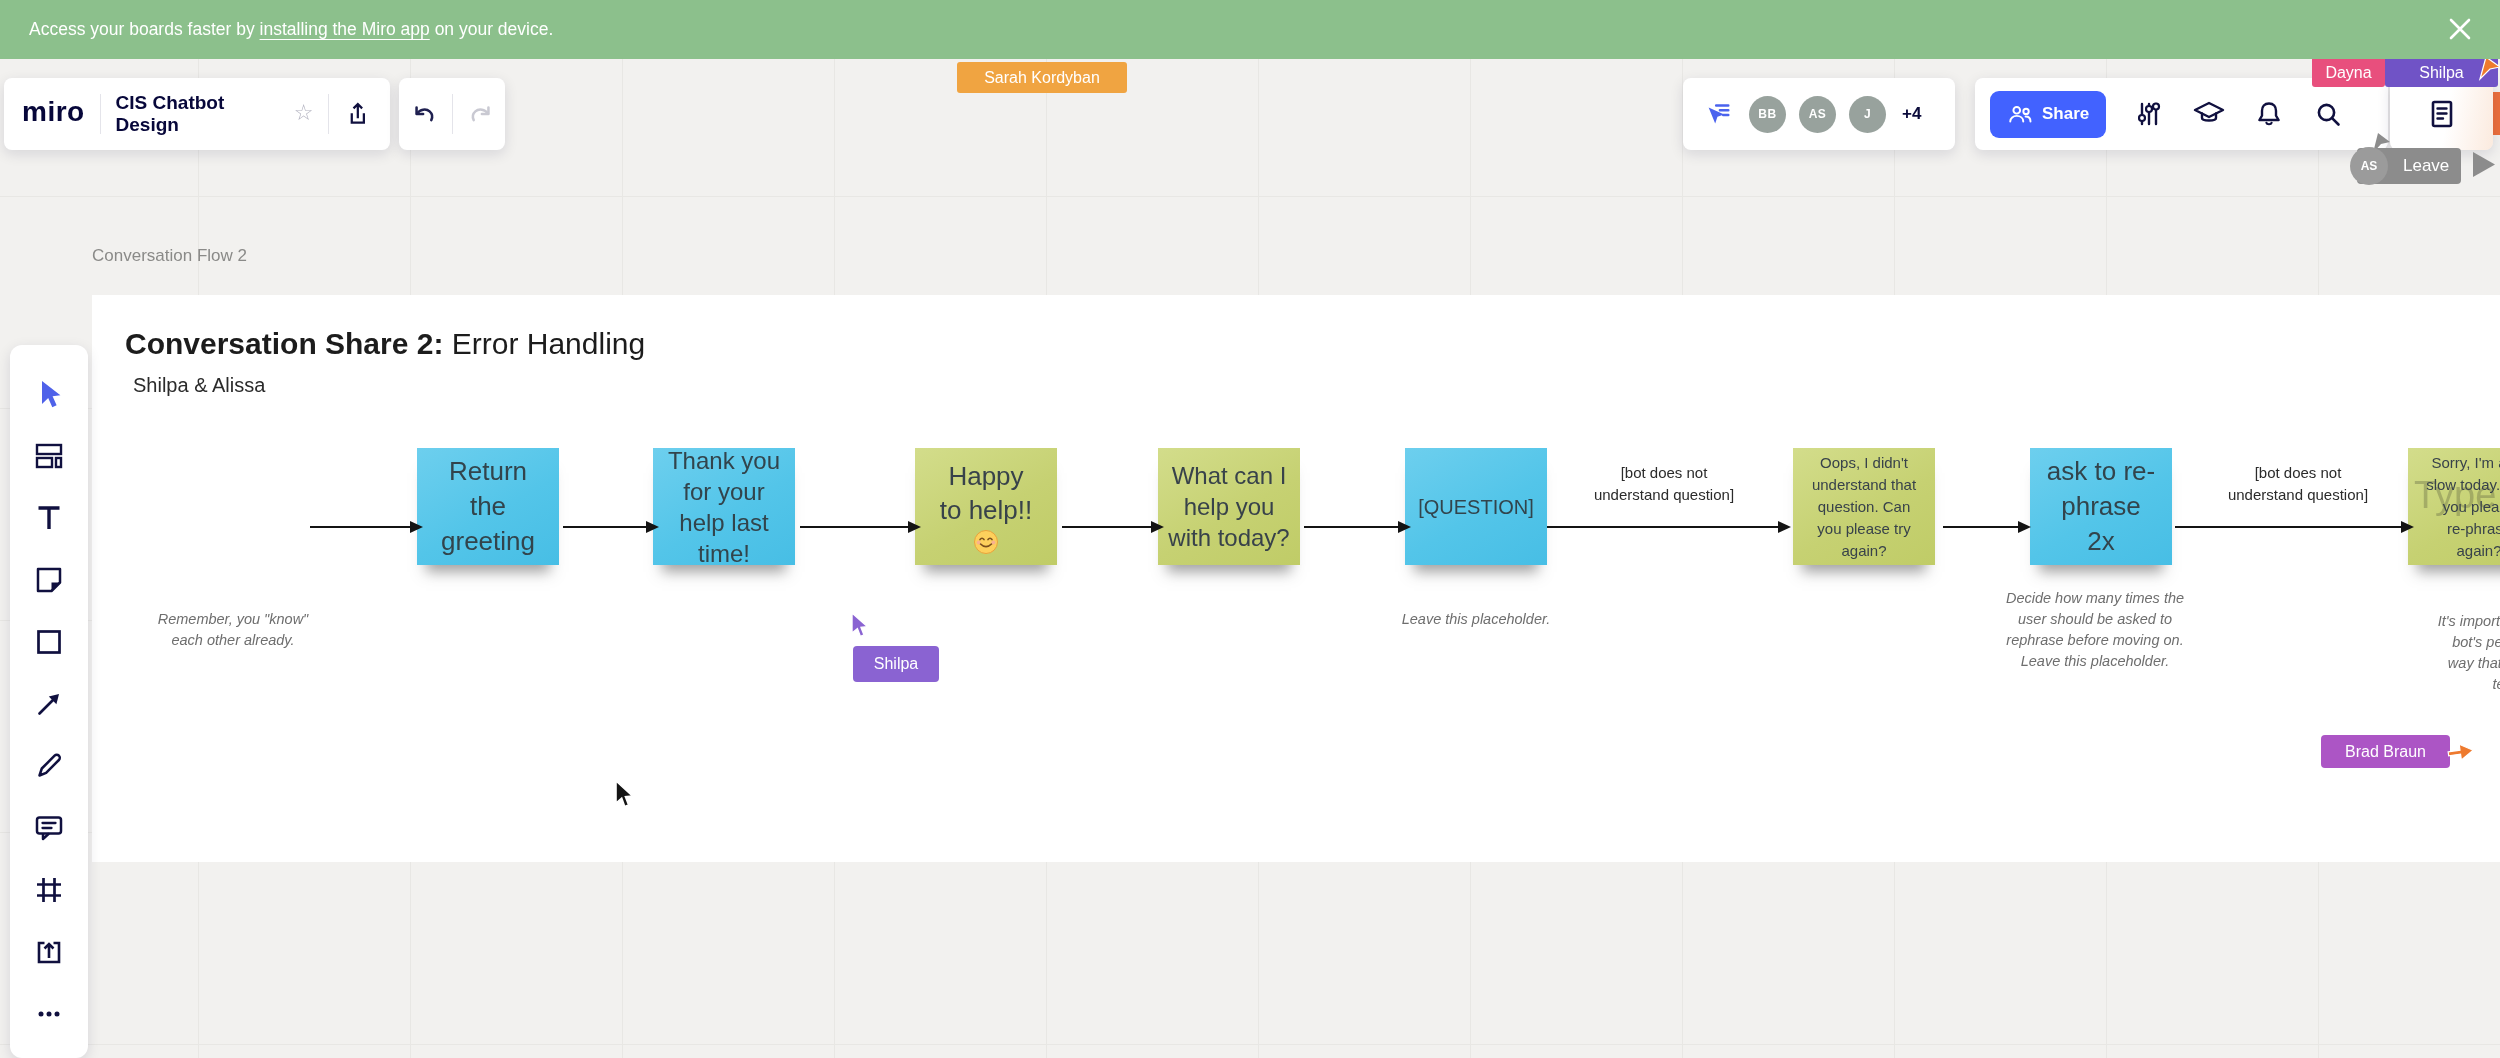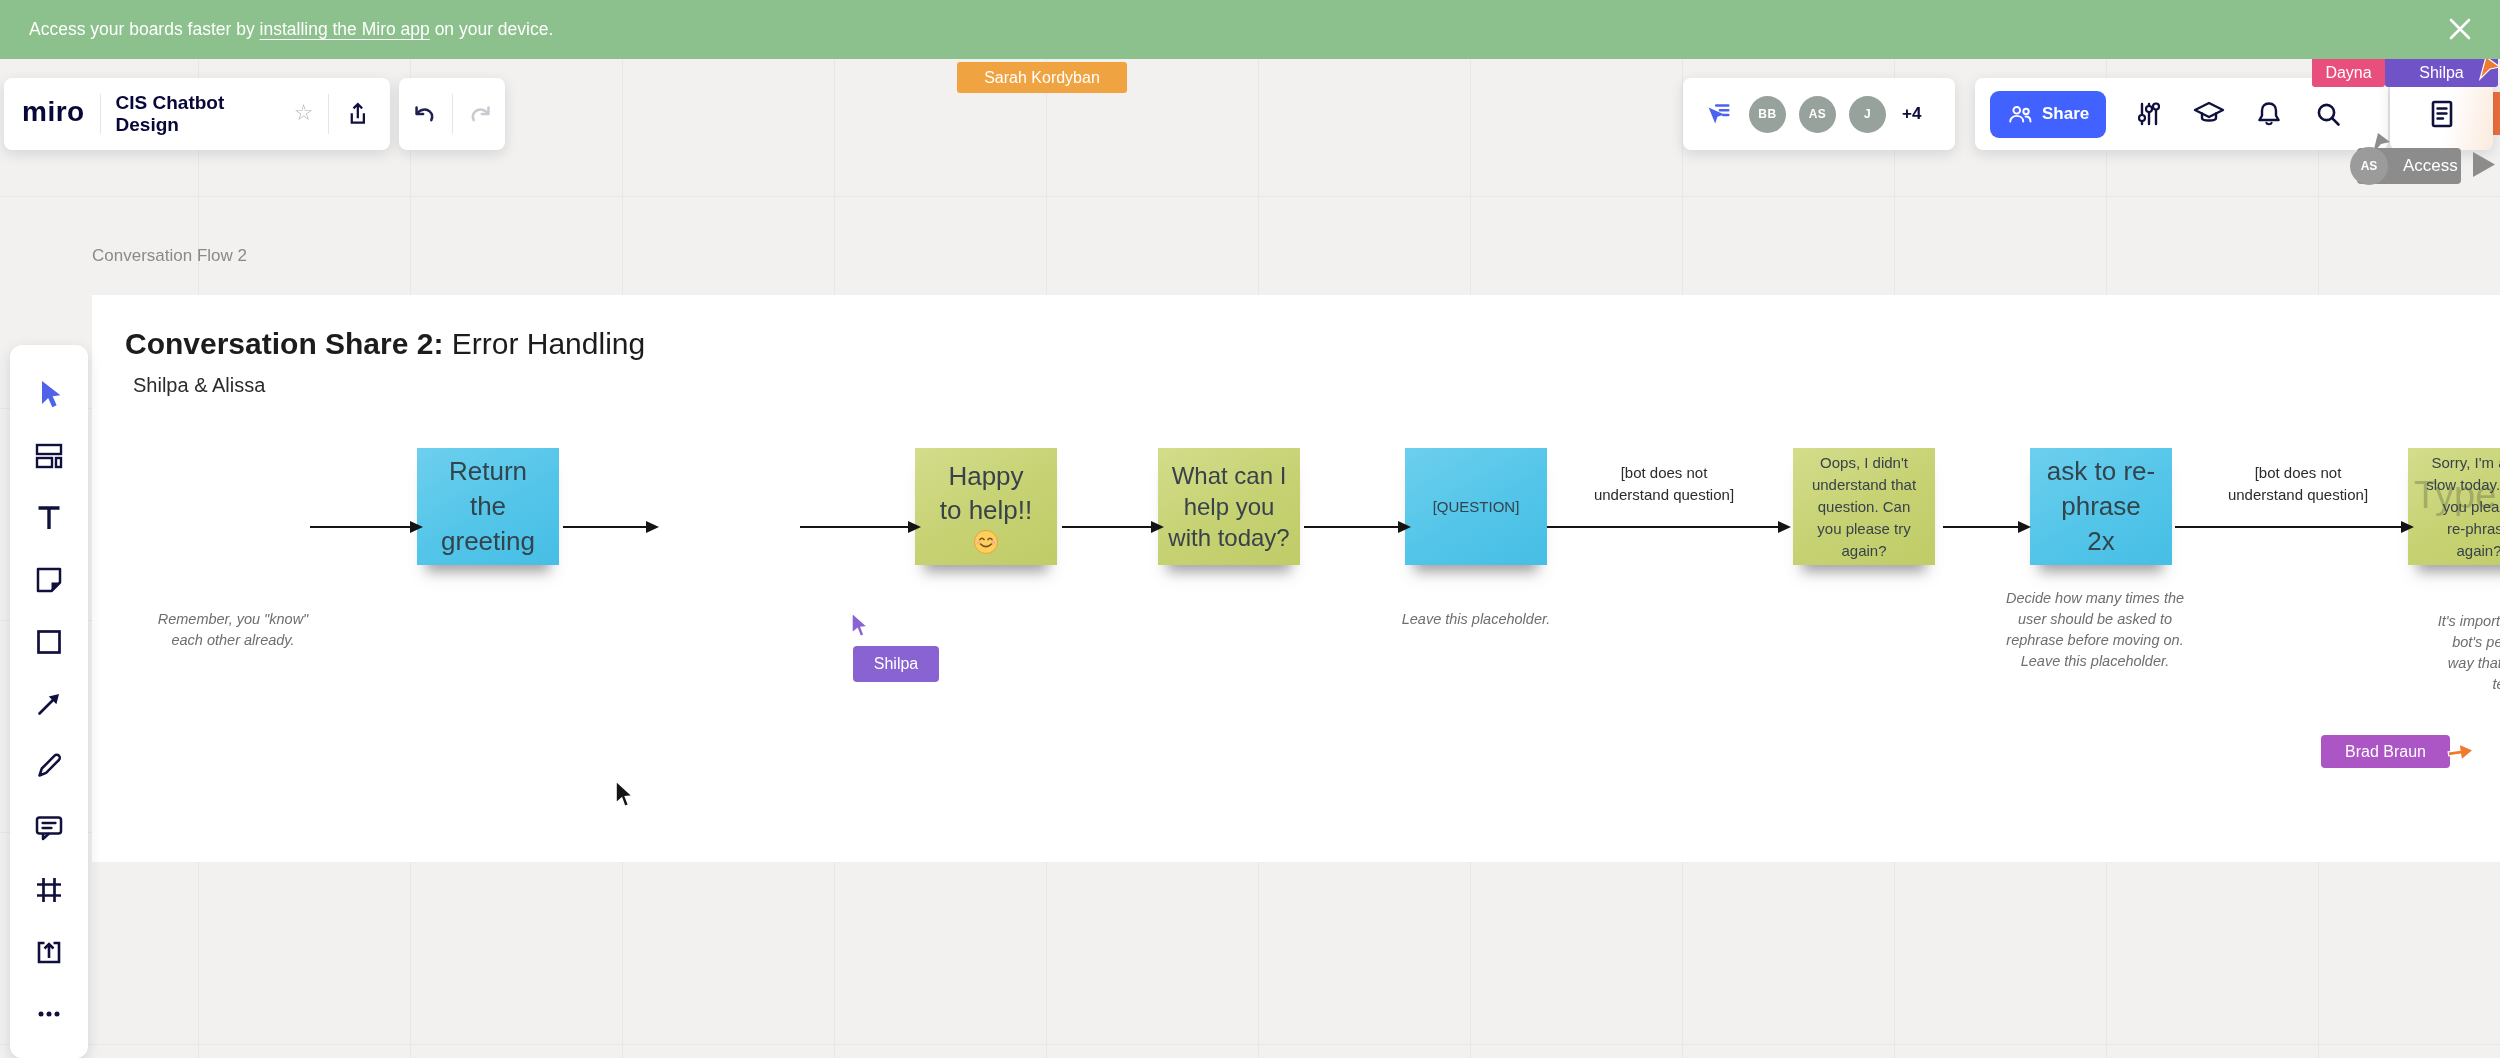--- a/index.html
+++ b/index.html
@@ -60,21 +60,21 @@
   .sticky { position:absolute; top:448px; width:142px; height:117px; z-index:2;
     display:flex; flex-direction:column; align-items:center; justify-content:center; text-align:center;
     box-shadow:0 16px 13px -9px rgba(70,70,70,.5); color:#38424a; }
   .sticky[data-color="green"] { background:linear-gradient(150deg,#d3dd8b 0%,#c6d172 55%,#c0cc67 100%); }
   .sticky[data-color="blue"]  { background:linear-gradient(150deg,#6dcfee 0%,#53c5e9 55%,#47bee5 100%); color:#32444c;}
   .s1 .txt { font-size:14px; line-height:20px; }
   .s2 .txt { font-size:26px; line-height:35px; }
   .s3 .txt { font-size:24px; line-height:31px; }
   .s4 .txt { font-size:26px; line-height:34px; }
   .s5 .txt { font-size:24px; line-height:31px; }
-  .s6 .txt { font-size:15px; line-height:26px; }
+  .s6 .txt { font-size:20px; line-height:26px; }
   .s7 .txt { font-size:15px; line-height:22px; }
   .s8 .txt { font-size:26px; line-height:35px; }
   .s9 .txt { font-size:15px; line-height:22px; position:relative; z-index:1;}
   .ghost { position:absolute; left:6px; top:26px; font-size:38px; color:rgba(105,110,70,.4); z-index:0; }
 
   .caption { position:absolute; top:609px; font-size:14.5px; line-height:21px; font-style:italic;
     color:#6e6e6e; text-align:center; z-index:2; }
   .conn-label { position:absolute; top:462px; width:200px; font-size:15px; line-height:22px;
     color:#2b2b2b; text-align:center; z-index:2; }
 
@@ -95,20 +95,26 @@
 
   <div class="frame-label">Conversation Flow 2</div>
   <div class="frame"></div>
   <div class="frame-title"><b>Conversation Share 2:</b><span> Error Handling</span></div>
   <div class="frame-sub">Shilpa &amp; Alissa</div>
 
   <div class="sticky s2" style="left:417px" data-color="blue">
       <div class="txt pre">Return
 the
 greeting</div>
+    </div>
+  <div class="sticky s3" style="left:653px" data-color="blue">
+      <div class="txt pre">Thank you
+for your
+help last
+time!</div>
     </div>
   <div class="sticky s4" style="left:915px" data-color="green">
     <div class="txt pre">Happy
 to help!!</div>
     <svg width="26" height="26" viewBox="0 0 26 26" style="margin-top:2px">
       <circle cx="13" cy="13" r="11.5" fill="#fdd05c" stroke="#e8a33c" stroke-width="1"></circle>
       <path d="M7 10.6 q2 -2.6 4 0" fill="none" stroke="#7a4f1d" stroke-width="1.6" stroke-linecap="round"></path>
       <path d="M15 10.6 q2 -2.6 4 0" fill="none" stroke="#7a4f1d" stroke-width="1.6" stroke-linecap="round"></path>
       <path d="M7.5 15 q5.5 5.5 11 0" fill="none" stroke="#7a4f1d" stroke-width="1.7" stroke-linecap="round"></path>
       <circle cx="5.6" cy="13.6" r="2" fill="#f7a8a0" opacity=".75"></circle>
@@ -273,21 +279,21 @@
       <rect x="8" y="5" width="18" height="24" rx="1.5" fill="none" stroke="#10103f" stroke-width="2.6"></rect>
       <path d="M12.5 11.5 h9 M12.5 16.5 h9 M12.5 21.5 h5.5" stroke="#10103f" stroke-width="2.4" stroke-linecap="round"></path>
     </svg>
   </div>
   <div class="edge-frag">a</div>
 
   <div class="alissa-wrap" style="left:2340px; top:131px">
     <svg style="position:absolute; left:30px; top:0" width="22" height="24" viewBox="0 0 22 24">
       <path d="M3 22 L8 2 L20 11 L11 13 Z" fill="#8c8c8c"></path>
     </svg>
-    <div style="position:absolute; left:17px; top:17px; width:104px; height:36px; background:#8c8c8c; border-radius:4px; color:#fff; font-size:17px; display:flex; align-items:center; padding-left:46px">Access</div>
+    <div style="position:absolute; left:17px; top:17px; width:104px; height:36px; background:#8c8c8c; border-radius:4px; color:#fff; font-size:17px; display:flex; align-items:center; padding-left:46px">Leave</div>
     <div style="position:absolute; left:10px; top:16px; width:38px; height:38px; border-radius:50%; background:#9b9b9b; color:#fff; font-size:12px; font-weight:700; display:flex; align-items:center; justify-content:center">AS</div>
     <svg style="position:absolute; left:132px; top:20px" width="24" height="27" viewBox="0 0 24 27">
       <path d="M1 1 L23 13.5 L1 26 Z" fill="#8c8c8c"></path>
     </svg>
   </div>
 
   <div class="sidebar">
     <div class="tool">
       <svg width="32" height="32" viewBox="0 0 32 32">
           <path d="M9 3 L9 26 L15.2 20 L19.3 29.2 L23.6 27.2 L19.6 18.2 L27.4 17.2 Z" fill="#4f62e9"></path>

